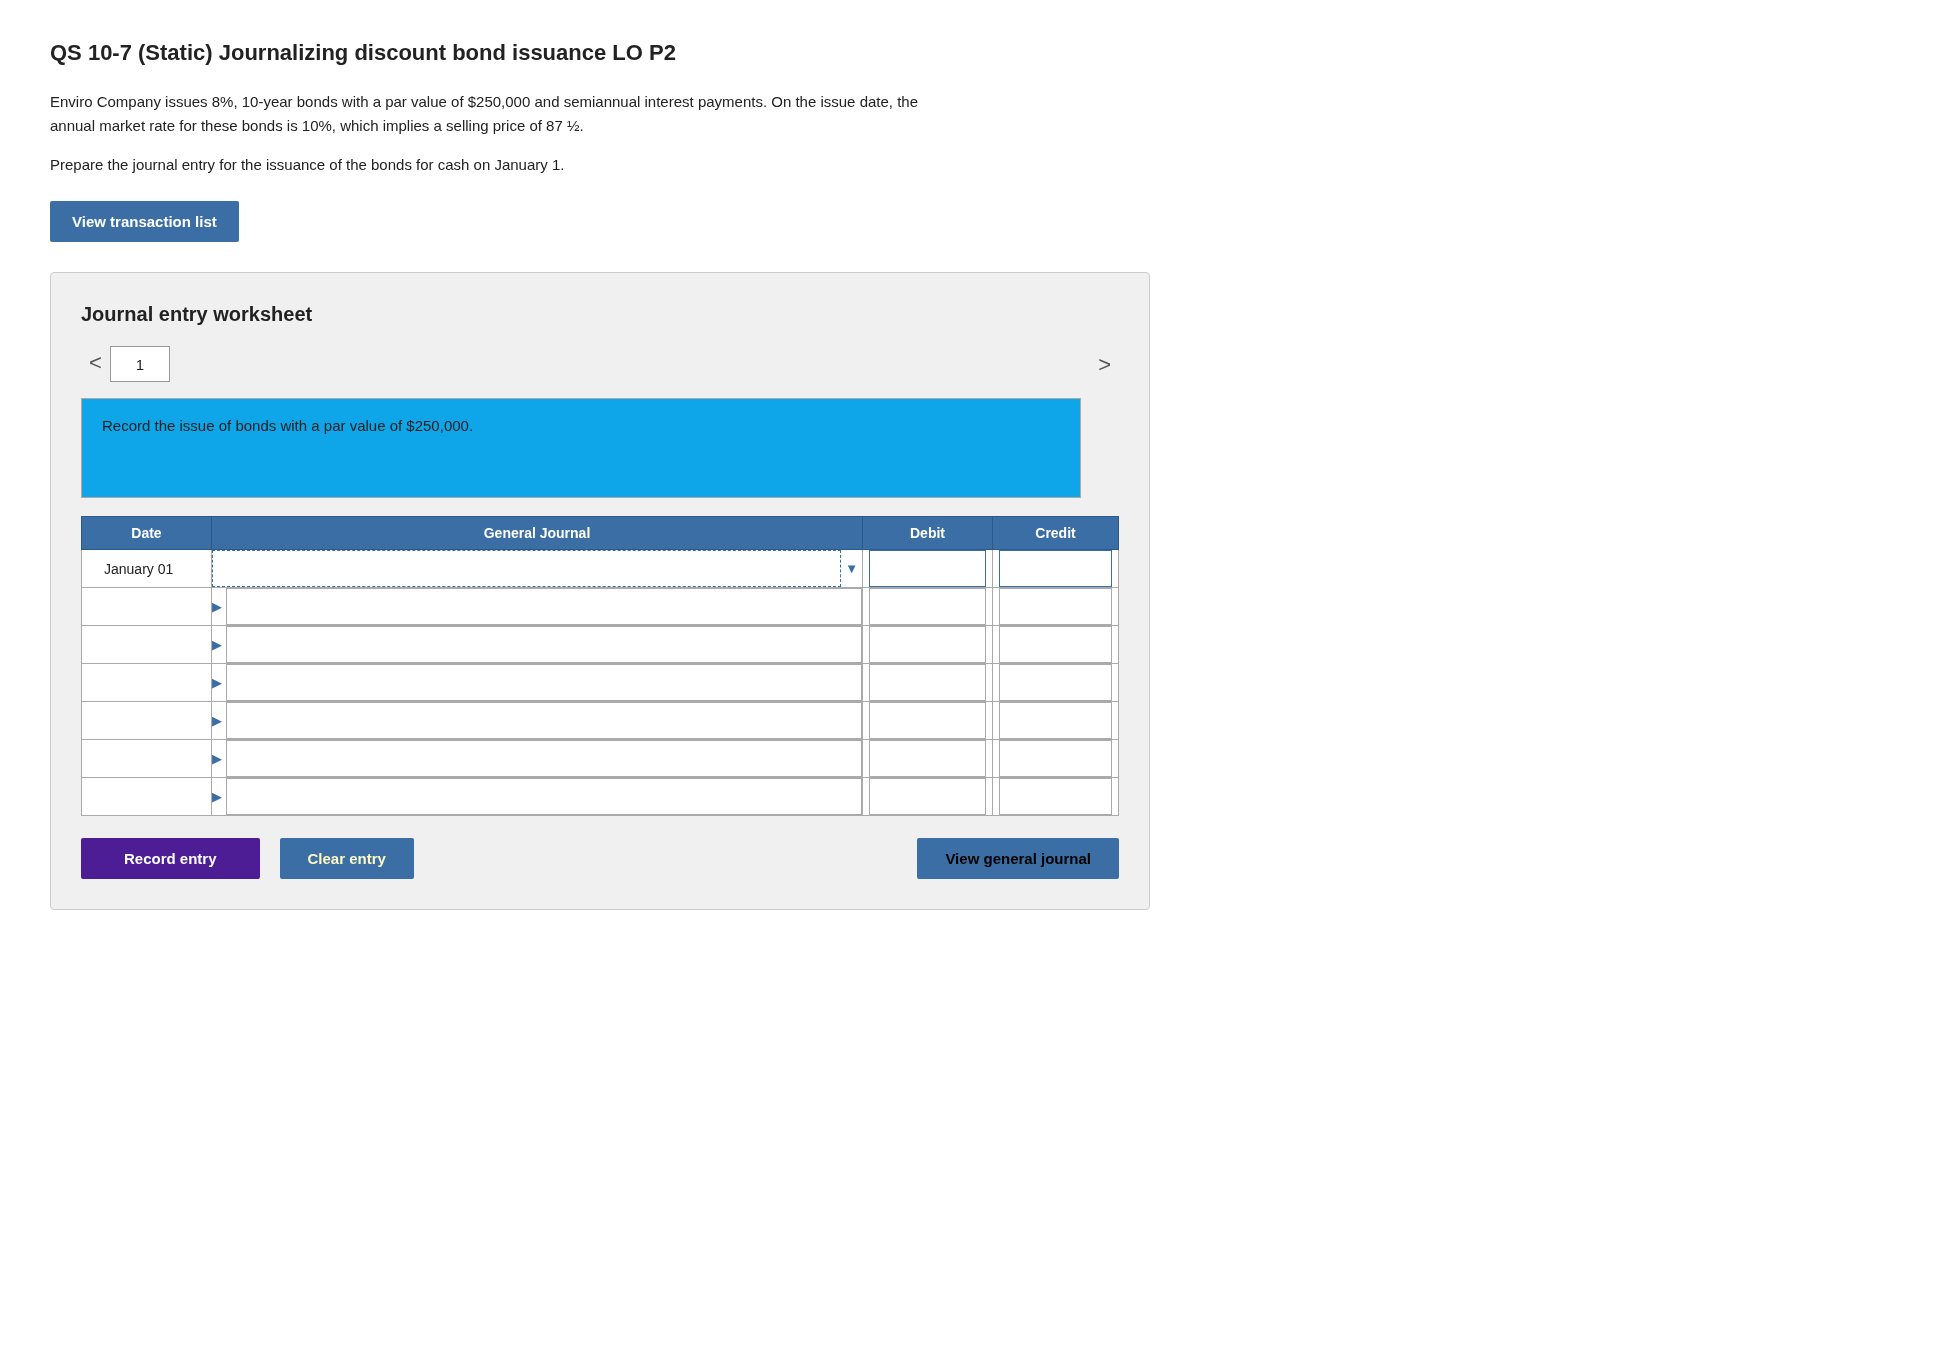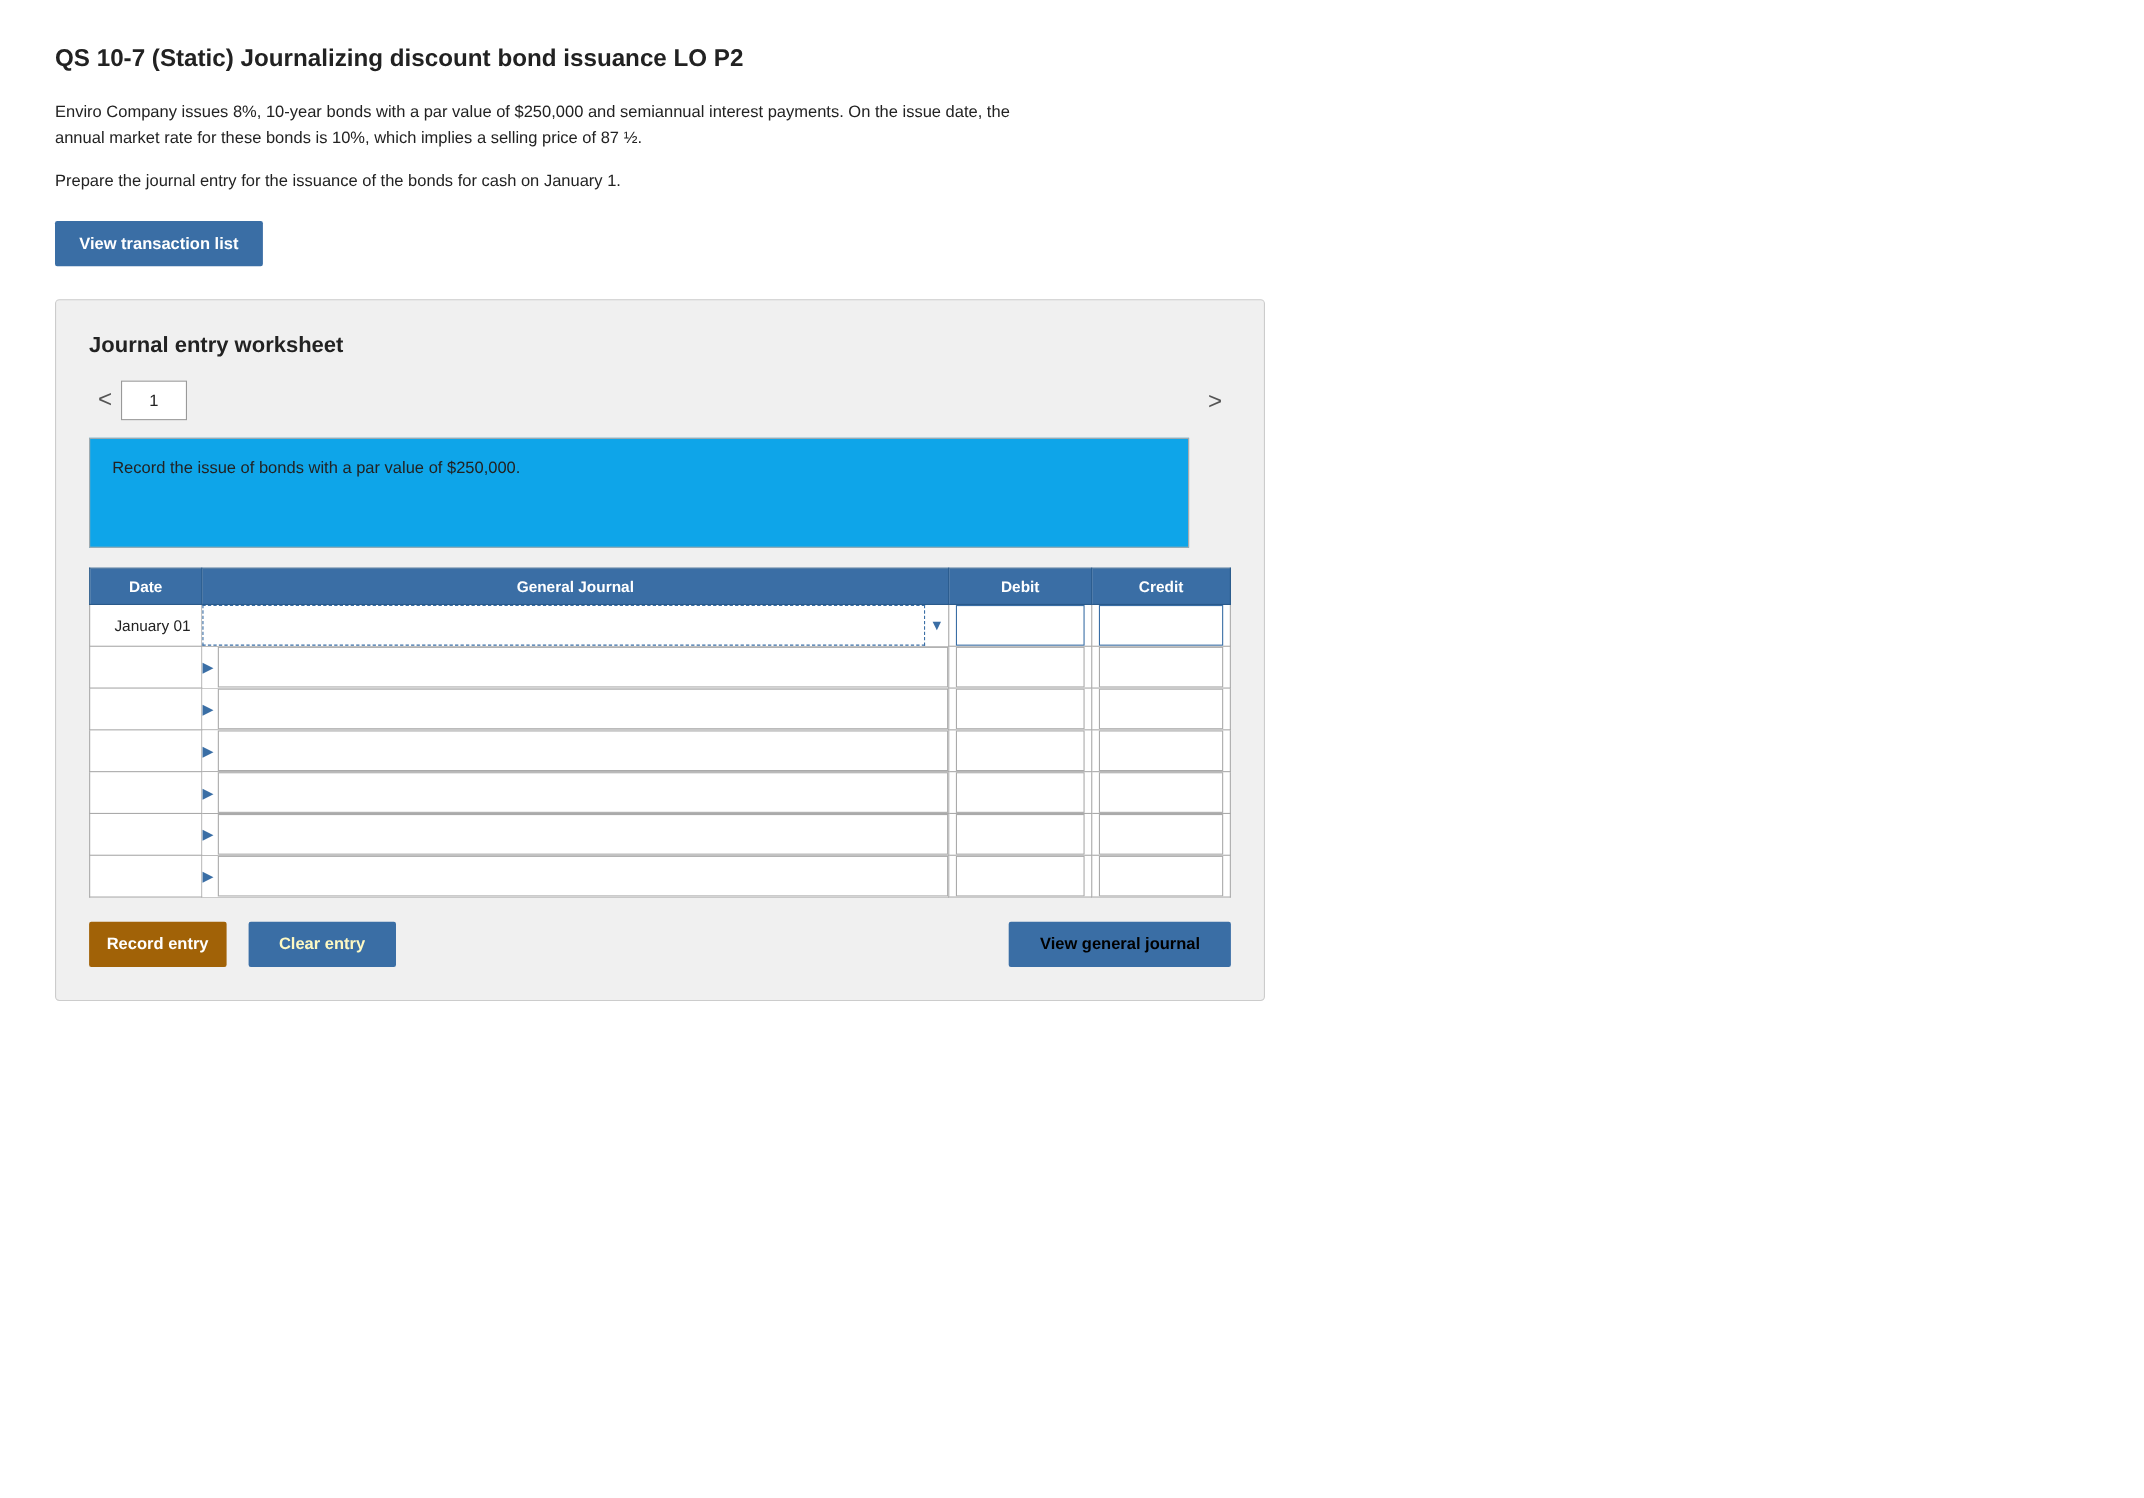--- a/index.html
+++ b/index.html
@@ -123,21 +123,21 @@
       background-color: #3a6ea5;
       color: #fff;
       font-weight: bold;
       font-size: 14px;
       padding: 8px 10px;
       border: 1px solid #2a5a8a;
       text-align: center;
     }
 
     .journal-table thead tr th.date-col {
-      width: 102px;
+      width: 130px;
     }
     .journal-table thead tr th.journal-col {
       width: auto;
     }
     .journal-table thead tr th.debit-col {
       width: 130px;
     }
     .journal-table thead tr th.credit-col {
       width: 126px;
     }
@@ -197,24 +197,24 @@
       background: #fff;
     }
 
     .btn-row {
       display: flex;
       gap: 20px;
       align-items: center;
     }
 
     .record-btn {
-      background-color: #a16207;
+      background-color: #4c1d95;
       color: #fff;
       border: none;
-      padding: 12px 16px;
+      padding: 12px 43px;
       font-size: 15px;
       font-weight: bold;
       cursor: pointer;
       border-radius: 2px;
     }
 
     .clear-btn {
       background-color: #3a6ea5;
       color: #fef9c3;
       border: none;

